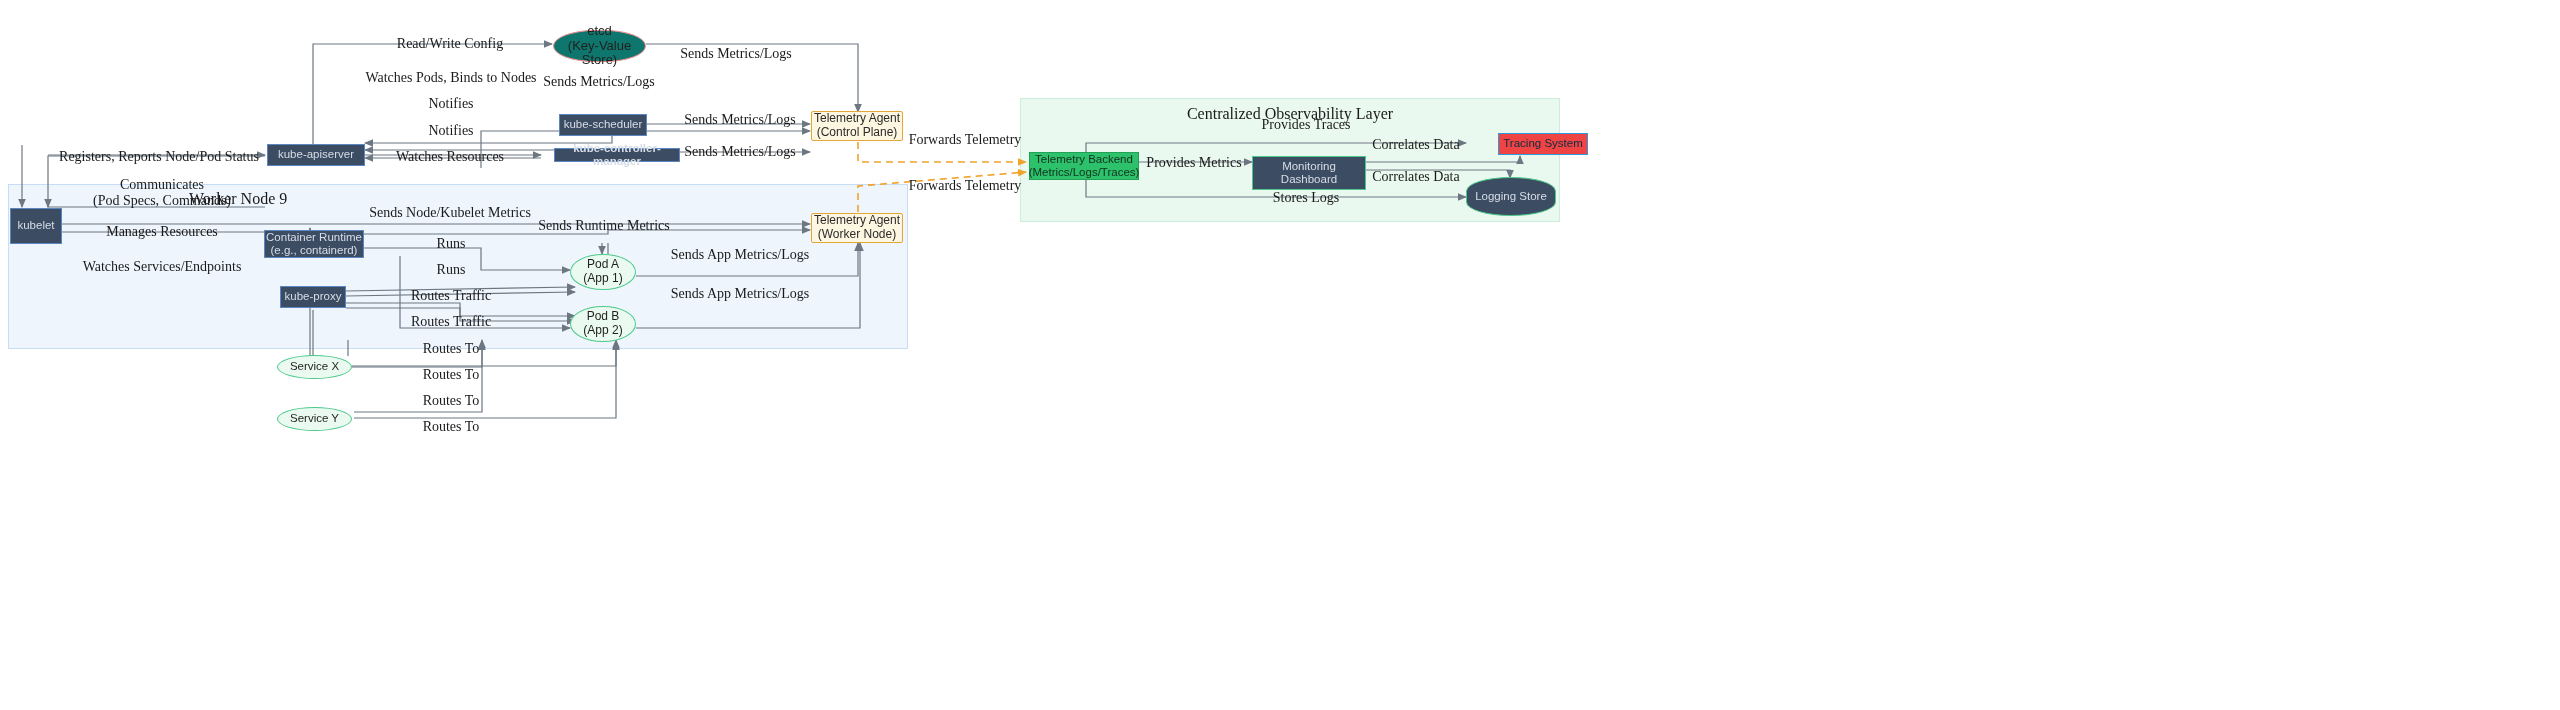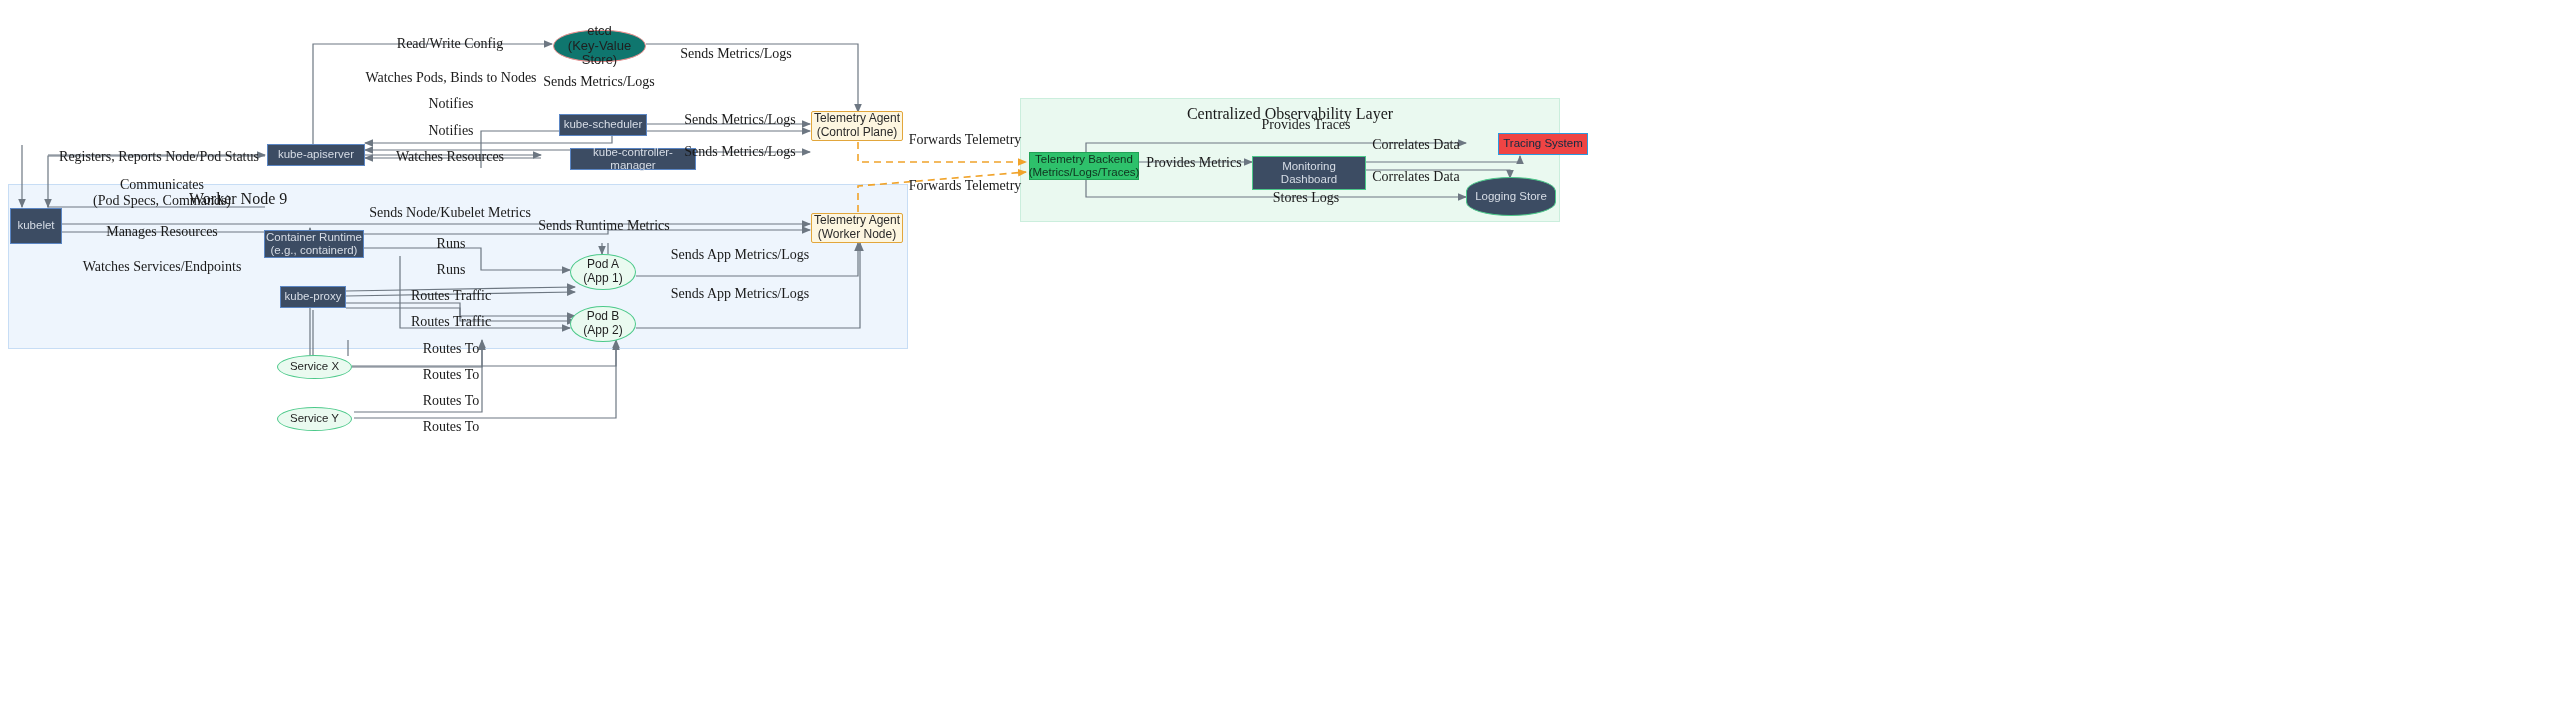--- a/index.html
+++ b/index.html
@@ -139,21 +139,21 @@
     </g>
   </svg>
 
   <div class="node n-etcd" style="left:553px;top:30px;width:93px;height:32px;">etcd
 (Key-Value Store)</div>
 
   <div class="node n-dark" style="left:267px;top:144px;width:98px;height:22px;">kube-apiserver</div>
 
   <div class="node n-dark" style="left:559px;top:114px;width:88px;height:22px;">kube-scheduler</div>
 
-  <div class="node n-dark" style="left:570px;top:148px;width:126px;height:22px;">kube-controller-manager</div>
+  <div class="node n-dark" style="left:554px;top:148px;width:126px;height:14px;font-weight:bold;">kube-controller-manager</div>
 
   <div class="node n-tel" style="left:811px;top:111px;width:92px;height:30px;">Telemetry Agent
 (Control Plane)</div>
 
   <div class="node n-dark" style="left:10px;top:208px;width:52px;height:36px;">kubelet</div>
 
   <div class="node n-dark" style="left:264px;top:230px;width:100px;height:28px;">Container Runtime
 (e.g., containerd)</div>
 
   <div class="node n-dark" style="left:280px;top:286px;width:66px;height:22px;">kube-proxy</div>

